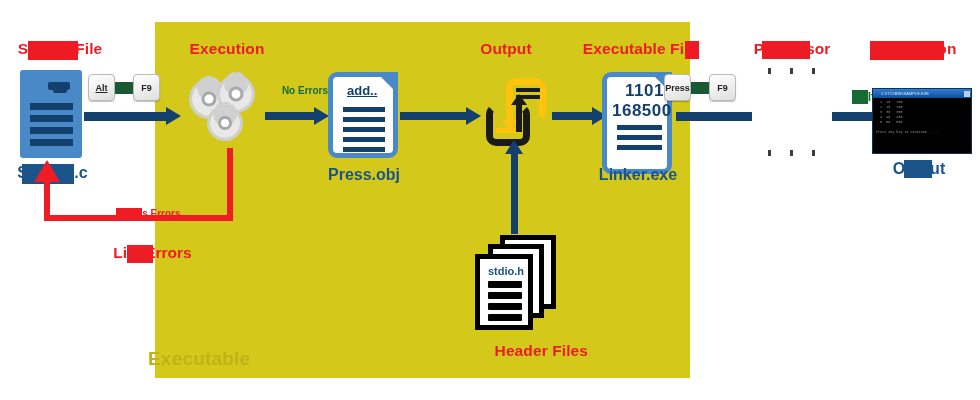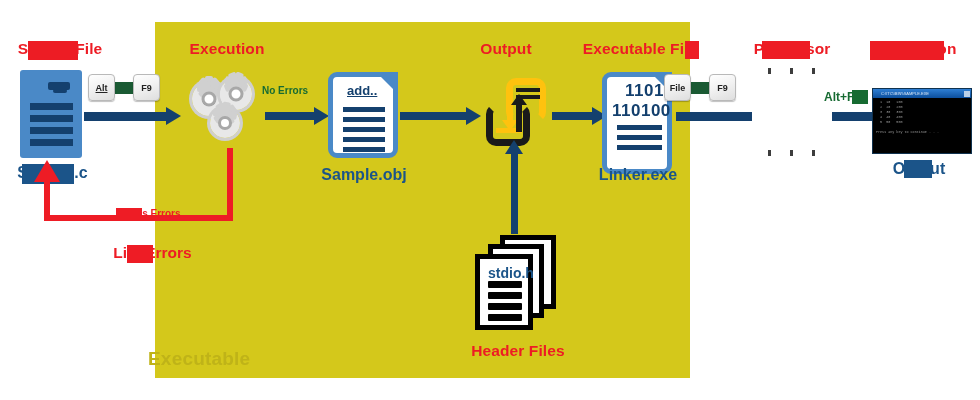--- a/index.html
+++ b/index.html
@@ -51,21 +51,21 @@
     font-weight: bold;
     color: #1b5489;
     text-align: center;
     white-space: nowrap;
   }
   
   .key-label {
     font-size: 10px;
     font-weight: bold;
     color: #176b32;
-    text-align: left;
+    text-align: right;
     white-space: nowrap;
   }
   
   .err-label {
     font-size: 10px;
     font-weight: bold;
     color: #ee1c25;
     text-align: center;
     white-space: nowrap;
   }
@@ -419,21 +419,21 @@
   <div class="file-card" style="left:328px;top:72px;width:70px;height:86px;">
     <div class="fold"></div>
     <div class="file-text" style="left:14px;top:6px;text-decoration:underline;">add..</div>
     <div class="file-line" style="left:10px;top:30px;width:42px;"></div>
     <div class="file-line" style="left:10px;top:40px;width:42px;"></div>
     <div class="file-line" style="left:10px;top:50px;width:42px;"></div>
     <div class="file-line" style="left:10px;top:60px;width:42px;"></div>
     <div class="file-line" style="left:10px;top:70px;width:42px;"></div>
   </div>
 
-  <div class="abs sub-label" style="left:300px;top:166px;width:128px;">Sample.obj</div>
+  <div class="abs sub-label" style="left:300px;top:166px;width:128px;">Press.obj</div>
 
   <div class="abs conn" style="left:400px;top:112px;width:68px;height:8px;"></div>
   <div class="abs arrowhead-r" style="left:466px;top:107px;"></div>
 
   <div class="lbl-wrap" style="left:450px;top:40px;width:112px;">
     <div class="head-label">Output</div>
   </div>
 
   <div class="abs" style="left:486px;top:78px;width:62px;height:72px;">
 
@@ -454,48 +454,48 @@
   <div class="abs conn" style="left:511px;top:152px;width:7px;height:82px;"></div>
   <div class="abs arrowhead-u" style="left:505px;top:140px;"></div>
 
   <div class="abs conn" style="left:552px;top:112px;width:42px;height:8px;"></div>
   <div class="abs arrowhead-r" style="left:592px;top:107px;"></div>
 
   <div class="abs" style="left:470px;top:235px;width:90px;height:100px;">
     <div class="hdoc" style="left:30px;top:0px;width:56px;height:74px;"></div>
     <div class="hdoc" style="left:18px;top:9px;width:56px;height:74px;"></div>
     <div class="hdoc" style="left:5px;top:19px;width:58px;height:76px;">
-      <div class="abs" style="left:8px;top:6px;font-size:14px;font-weight:bold;color:#1b5489;white-space:nowrap;">stdio.h</div>
+      <div class="abs" style="left:8px;top:6px;font-size:11px;font-weight:bold;color:#1b5489;white-space:nowrap;">stdio.h</div>
       <div class="hline" style="left:8px;top:22px;width:34px;"></div>
       <div class="hline" style="left:8px;top:33px;width:34px;"></div>
       <div class="hline" style="left:8px;top:44px;width:34px;"></div>
       <div class="hline" style="left:8px;top:55px;width:34px;"></div>
     </div>
   </div>
-  <div class="abs head-label" style="left:448px;top:342px;width:140px;">Header Files</div>
+  <div class="abs head-label" style="left:448px;top:342px;width:140px;text-align:right;">Header Files</div>
 
   <div class="lbl-wrap" style="left:566px;top:40px;width:148px;">
     <div class="head-label">Executable File</div>
     <div class="redact" style="color:#ed1c24;left:119px;top:1px;width:14px;height:18px;"></div>
   </div>
 
   <div class="file-card" style="left:602px;top:72px;width:70px;height:102px;">
     <div class="fold"></div>
     <div class="file-text-big" style="left:18px;top:4px;">1101</div>
-    <div class="file-text-big" style="left:5px;top:24px;">110100</div>
+    <div class="file-text-big" style="left:5px;top:24px;">168500</div>
     <div class="file-line" style="left:10px;top:48px;width:45px;"></div>
     <div class="file-line" style="left:10px;top:58px;width:45px;"></div>
     <div class="file-line" style="left:10px;top:68px;width:45px;"></div>
   </div>
 
   <div class="abs sub-label" style="left:574px;top:166px;width:128px;">Linker.exe</div>
 
   <div class="abs" style="left:664px;top:74px;">
     <div class="kbd-link" style="left:27px;top:8px;width:22px;"></div>
-    <div class="kbd" style="left:0px;top:0px;">File</div>
+    <div class="kbd" style="left:0px;top:0px;">Press</div>
     <div class="kbd" style="left:45px;top:0px;">F9</div>
   </div>
 
   <div class="abs conn" style="left:676px;top:112px;width:76px;height:9px;"></div>
 
   <div class="lbl-wrap" style="left:736px;top:40px;width:112px;">
     <div class="head-label">Processor</div>
     <div class="redact" style="color:#ed1c24;left:26px;top:1px;width:48px;height:18px;"></div>
   </div>
 

